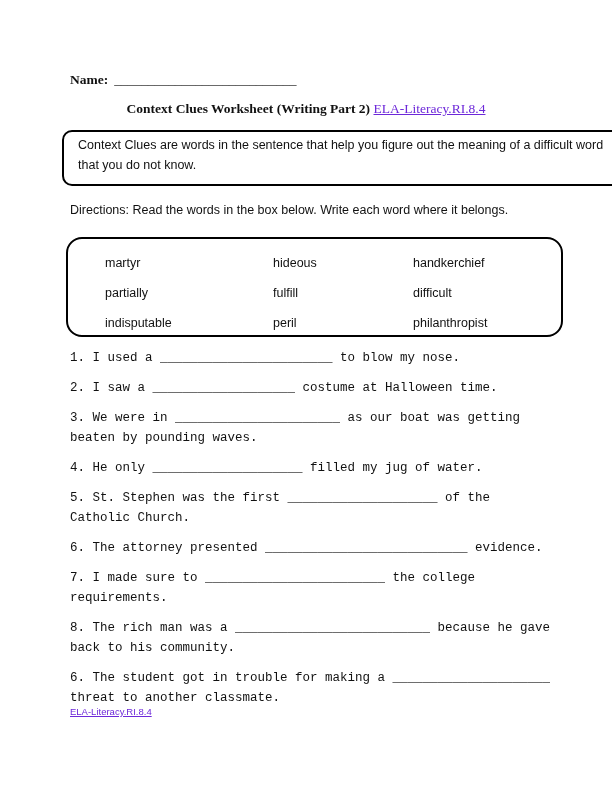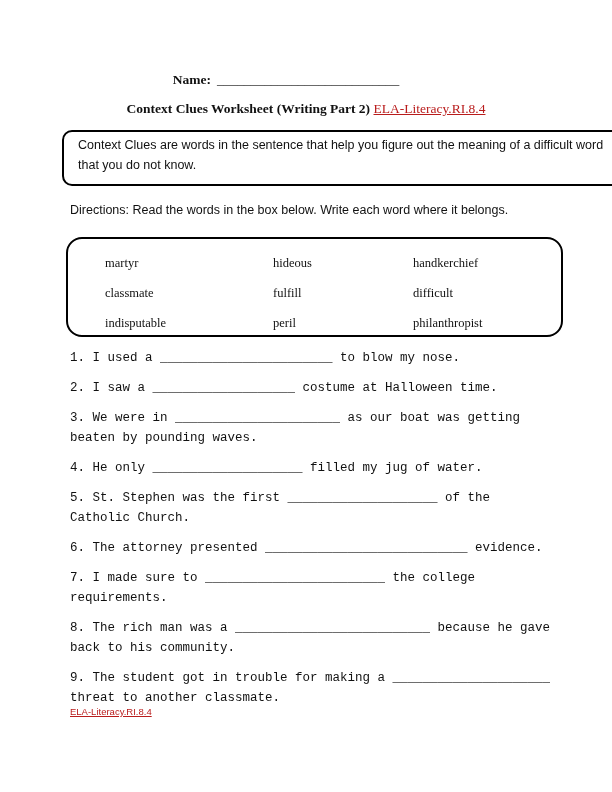--- a/index.html
+++ b/index.html
@@ -12,33 +12,34 @@
     font-family:"Liberation Sans", sans-serif;
     font-size:12.5px;
     overflow:hidden;
   }
   
   .header-row {
     position:absolute; top:72px; left:70px; width:432px;
     display:flex; justify-content:center;
     font-family:"Liberation Serif", serif;
     font-size:13.5px;
+    flex-direction:column;
   }
   .hdr-label { font-weight:bold; margin-right:6px; }
   .blank { letter-spacing:0; white-space:nowrap; }
   
   .title-row {
     position:absolute; top:101px; left:0; width:100%;
     text-align:center;
     font-family:"Liberation Serif", serif;
     font-size:13.5px;
   }
   .title-text { font-weight:bold;text-align:center; }
   a.std-link, .std-link {
-    color:#b91c1c; text-decoration:underline; cursor:pointer;
+    color:#6d28d9; text-decoration:underline; cursor:pointer;
   }
   
   .def-box {
     position:absolute; top:130px; left:62px; width:560px;
     border:2px solid #000000; border-radius:10px;
     padding:3px 16px 9px 14px;
     line-height:20px;
   }
   
   .directions {
@@ -47,21 +48,20 @@
   }
   
   .word-box {
     position:absolute; top:237px; left:66px; width:497px; height:100px;
     border:2px solid #000000; border-radius:16px;
     display:grid;
     grid-template-columns:168px 140px auto;
     grid-auto-rows:30px;
     padding:9px 0 0 37px;
     align-items:center;
-    font-family:Liberation Serif, serif;
   }
   .word-box span { line-height:30px; }
   
   .questions {
     position:absolute; top:348px; left:70px; width:482px;font-family:Liberation Mono, monospace;
   }
   .questions p { margin:0 0 10px 0; line-height:20px; }
   
   .footer-link {
     position:absolute; top:706px; left:70px;
@@ -87,35 +87,35 @@
   <div class="def-box">
     <span>Context Clues are words in the sentence that help you figure out the meaning of a difficult word that you do not know.</span>
   </div>
 
   <div class="directions">Directions: Read the words in the box below. Write each word where it belongs.</div>
 
   <div class="word-box">
     <span>martyr</span>
     <span>hideous</span>
     <span>handkerchief</span>
-    <span>classmate</span>
+    <span>partially</span>
     <span>fulfill</span>
     <span>difficult</span>
     <span>indisputable</span>
     <span>peril</span>
     <span>philanthropist</span>
   </div>
 
   <div class="questions">
     <p>1. I used a _______________________ to blow my nose.</p>
     <p>2. I saw a ___________________ costume at Halloween time.</p>
     <p>3. We were in ______________________ as our boat was getting beaten by pounding waves.</p>
     <p>4. He only ____________________ filled my jug of water.</p>
     <p>5. St. Stephen was the first ____________________ of the Catholic Church.</p>
     <p>6. The attorney presented ___________________________ evidence.</p>
     <p>7. I made sure to ________________________ the college requirements.</p>
     <p>8. The rich man was a __________________________ because he gave back to his community.</p>
-    <p>9. The student got in trouble for making a _____________________ threat to another classmate.</p>
+    <p>6. The student got in trouble for making a _____________________ threat to another classmate.</p>
   </div>
 
   <a class="std-link footer-link">ELA-Literacy.RI.8.4</a>
 
 </div>
 
 </body></html>

